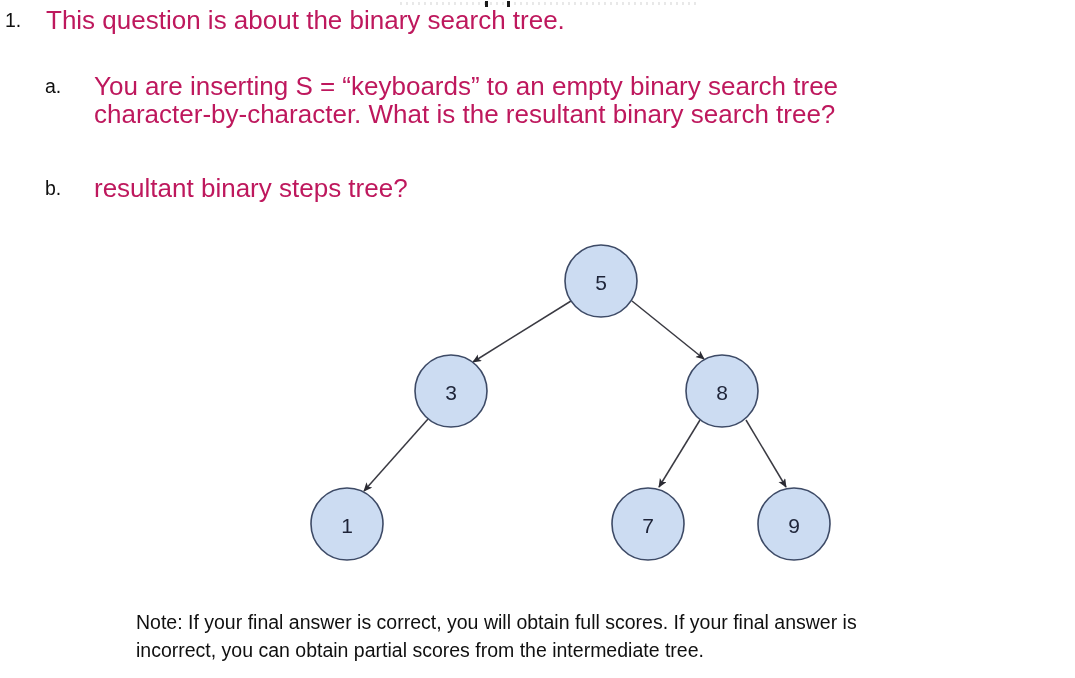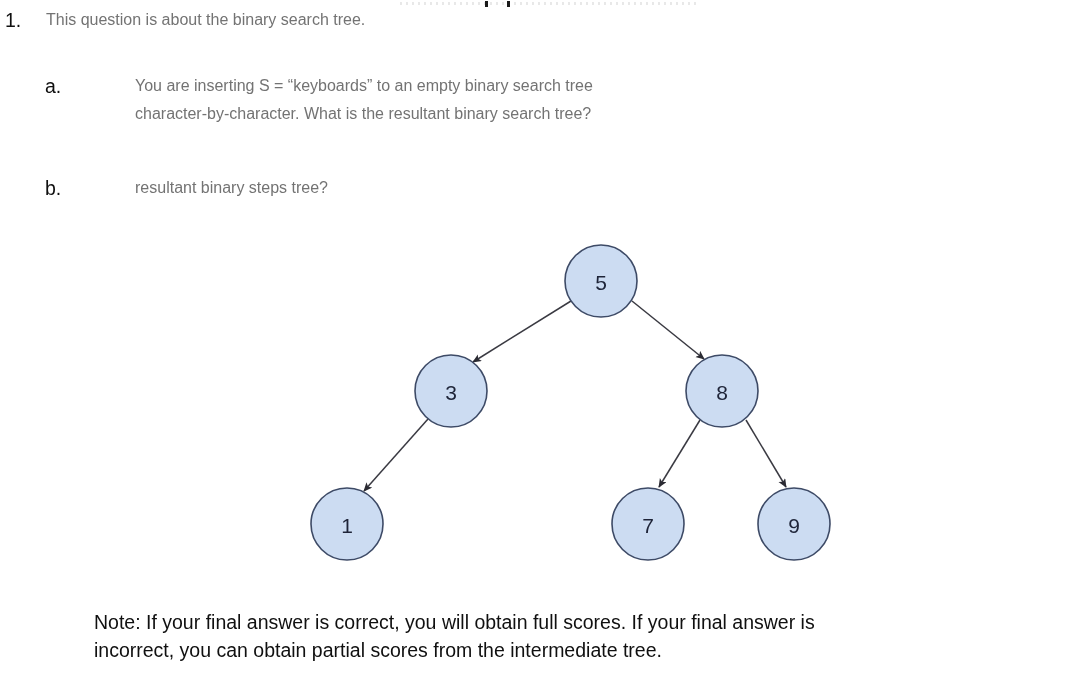--- a/index.html
+++ b/index.html
@@ -54,25 +54,25 @@
     align-items: flex-start;
   }
   .q-marker {
     flex: 0 0 auto;
     font-size: 19.5px;
     line-height: 28px;
     color: #101010;
   }
   .q-body {
     flex: 1 1 auto;
-    font-size: 16px;
+    font-size: 26px;
     line-height: 28px;
-    color: #737373;
-  }
-  .q-body .line { display: block; white-space: nowrap; margin-left: 41px; }
+    color: #be185d;
+  }
+  .q-body .line { display: block; white-space: nowrap; }
 
   #question-1 {
     left: 5px;
     top: 6px;
     width: 1060px;
   }
   #question-1 > .q-marker { width: 41px; }
 
   #subquestion-a {
     left: 45px;
@@ -90,21 +90,21 @@
 
   #note-block {
     position: absolute;
     left: 94px;
     top: 608px;
     width: 970px;
     font-size: 19.5px;
     line-height: 28px;
     color: #101010;
   }
-  #note-block .line { display: block; white-space: nowrap; }
+  #note-block .line { display: block; white-space: nowrap; margin-left: 42px; }
 
   
   #tree-diagram {
     position: absolute;
     left: 280px;
     top: 235px;
     width: 580px;
     height: 340px;
   }
   #tree-diagram svg {

